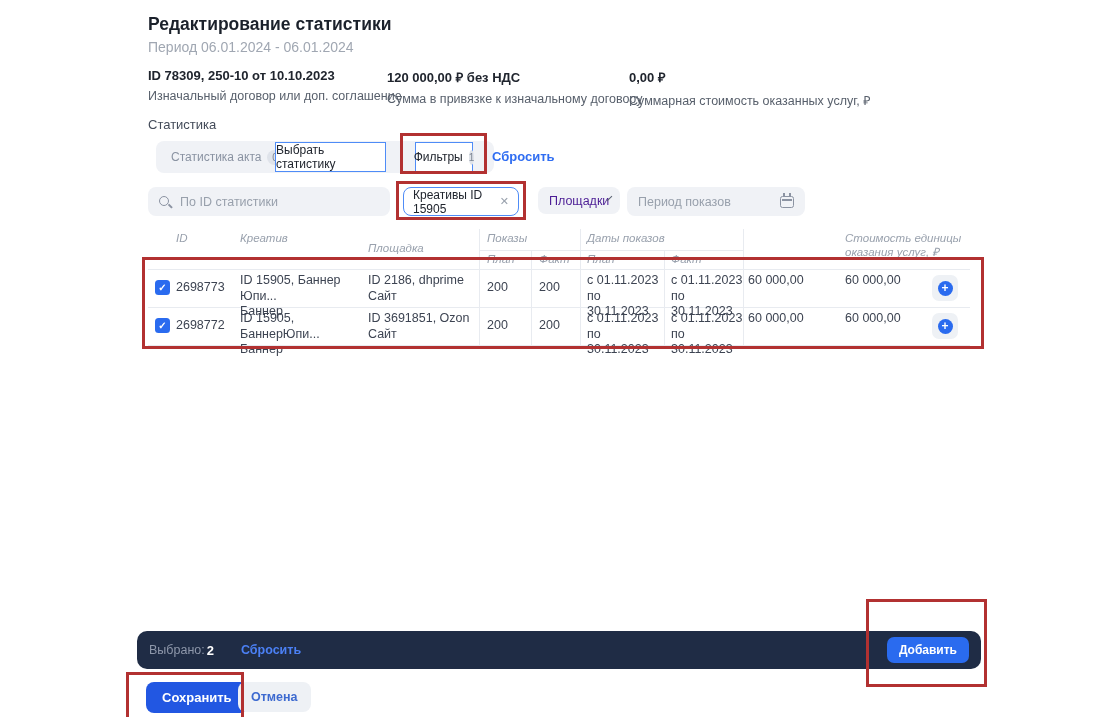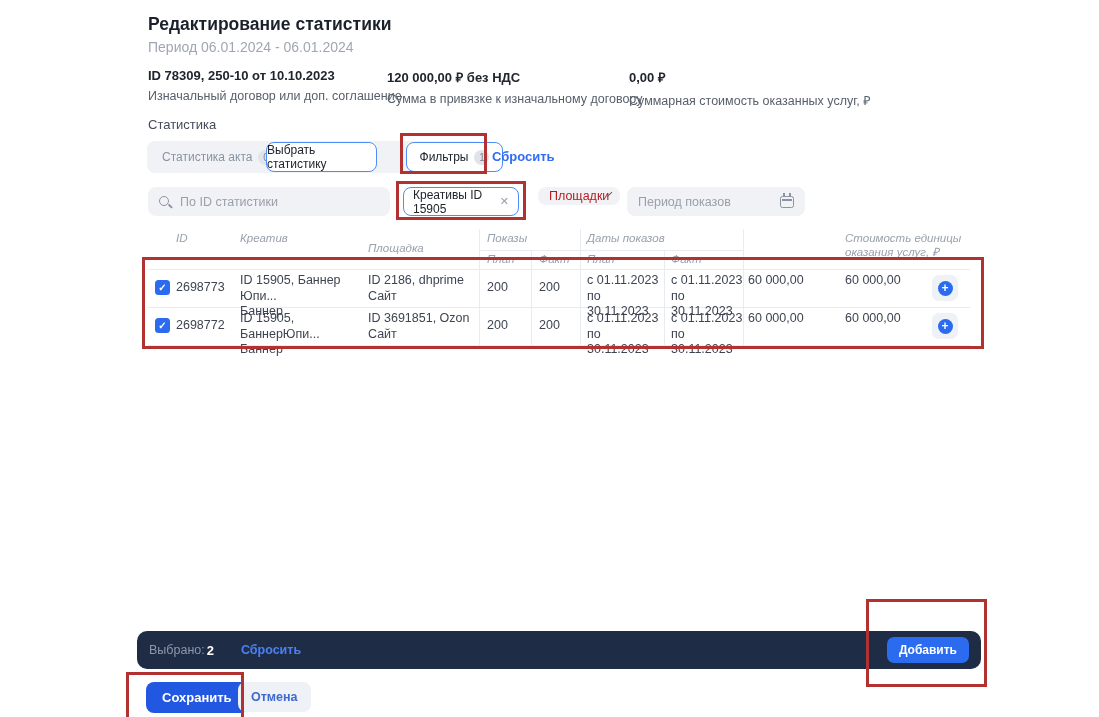--- a/index.html
+++ b/index.html
@@ -14,39 +14,39 @@
 
   .title{position:absolute;left:148px;top:3px;font-size:17.5px;font-weight:bold;color:#1b212b;}
   .subtitle{position:absolute;left:148px;top:28px;font-size:14px;color:#a0a7b2;}
 
   .info-col{position:absolute;top:57px;}
   .info-col .val{font-size:13px;font-weight:bold;color:var(--text_dark);}
   .info-col .lab{margin-top:6px;font-size:12.5px;color:var(--text_mid);}
 
   .section-title{position:absolute;left:148px;top:106px;font-size:13px;color:#434b59;}
 
-  .tabbar{position:absolute;left:147px;top:130px;width:338px;height:32px;background:var(--input_bg);border-radius:8px;padding-left:28px;}
+  .tabbar{position:absolute;left:156px;top:130px;width:338px;height:32px;background:var(--input_bg);border-radius:8px;padding-left:28px;}
   .tab-plain{position:absolute;left:0;top:0;height:32px;display:flex;align-items:center;gap:6px;padding:0 15px;font-size:12px;color:#8a93a2;cursor:pointer;}
-  .tab-outline{position:absolute;top:1px;height:30px;background:#fff;border:1.5px solid var(--chip_border);border-radius:8px;display:flex;align-items:center;justify-content:center;gap:6px;font-size:12px;color:var(--text_dark);cursor:pointer;}
+  .tab-outline{position:absolute;top:1px;height:30px;background:#fff;border:1.5px solid var(--chip_border);border-radius:0;display:flex;align-items:center;justify-content:center;gap:6px;font-size:12px;color:var(--text_dark);cursor:pointer;}
   .tab-select{left:119px;width:111px;}
-  .tab-filters{left:259px;width:97px;}
+  .tab-filters{left:259px;width:58px;}
   .badge{width:15px;height:15px;border-radius:50%;background:var(--badge_bg);color:#7b8492;font-size:10px;display:flex;align-items:center;justify-content:center;}
   .reset-link{position:absolute;left:492px;top:138px;font-size:13px;font-weight:600;color:var(--link);cursor:pointer;}
 
   .search-box{position:absolute;left:148px;top:176px;width:242px;height:29px;background:var(--input_bg);border-radius:8px;display:flex;align-items:center;gap:8px;padding:0 10px;}
   .search-box input,.period-box input{border:none;outline:none;background:transparent;font-size:12.5px;color:var(--text_dark);width:100%;}
   input::placeholder{color:#98a0ac;}
   .icon-search{position:relative;width:14px;height:14px;flex:0 0 auto;}
   .icon-search::before{content:"";position:absolute;left:1px;top:1px;width:8px;height:8px;border:1.5px solid #8b93a2;border-radius:50%;}
   .icon-search::after{content:"";position:absolute;left:9.5px;top:10px;width:4.5px;height:1.6px;background:#8b93a2;transform:rotate(45deg);}
 
   .chip{position:absolute;left:403px;top:176px;width:116px;height:29px;background:#fff;border:1.5px solid var(--chip_border);border-radius:8px;display:flex;align-items:center;justify-content:space-between;padding:0 9px;font-size:12px;color:var(--text_dark);cursor:pointer;}
   .chip .x{color:#98a0ac;font-size:11px;margin-left:4px;cursor:pointer;}
 
-  .dropdown{position:absolute;left:538px;top:176px;width:82px;height:18px;background:var(--input_bg);border-radius:8px;display:flex;align-items:center;justify-content:space-between;padding:0 11px;font-size:12.5px;color:#b91c1c;cursor:pointer;}
+  .dropdown{position:absolute;left:538px;top:176px;width:82px;height:27px;background:var(--input_bg);border-radius:8px;display:flex;align-items:center;justify-content:space-between;padding:0 11px;font-size:12.5px;color:#4c1d95;cursor:pointer;}
   .icon-chevron{width:7px;height:7px;border-right:1.6px solid #5b6472;border-bottom:1.6px solid #5b6472;transform:rotate(45deg);margin-top:-4px;}
 
   .period-box{position:absolute;left:627px;top:176px;width:178px;height:29px;background:var(--input_bg);border-radius:8px;display:flex;align-items:center;justify-content:space-between;padding:0 11px;}
   .icon-calendar{position:relative;width:14px;height:12px;border:1.5px solid #8b93a2;border-radius:2.5px;flex:0 0 auto;margin-top:1px;}
   .icon-calendar::before{content:"";position:absolute;left:1px;right:1px;top:2px;height:1.5px;background:#8b93a2;}
   .icon-calendar::after{content:"";position:absolute;top:-4px;left:2px;width:2px;height:3px;background:#8b93a2;box-shadow:6px 0 0 #8b93a2;}
 
   .table{position:absolute;left:148px;top:218px;width:822px;height:116px;}
   .th{position:absolute;font-size:11.5px;line-height:13.5px;color:var(--text_gray);font-style:italic;}
   .vline{position:absolute;width:1px;background:var(--divider);}

